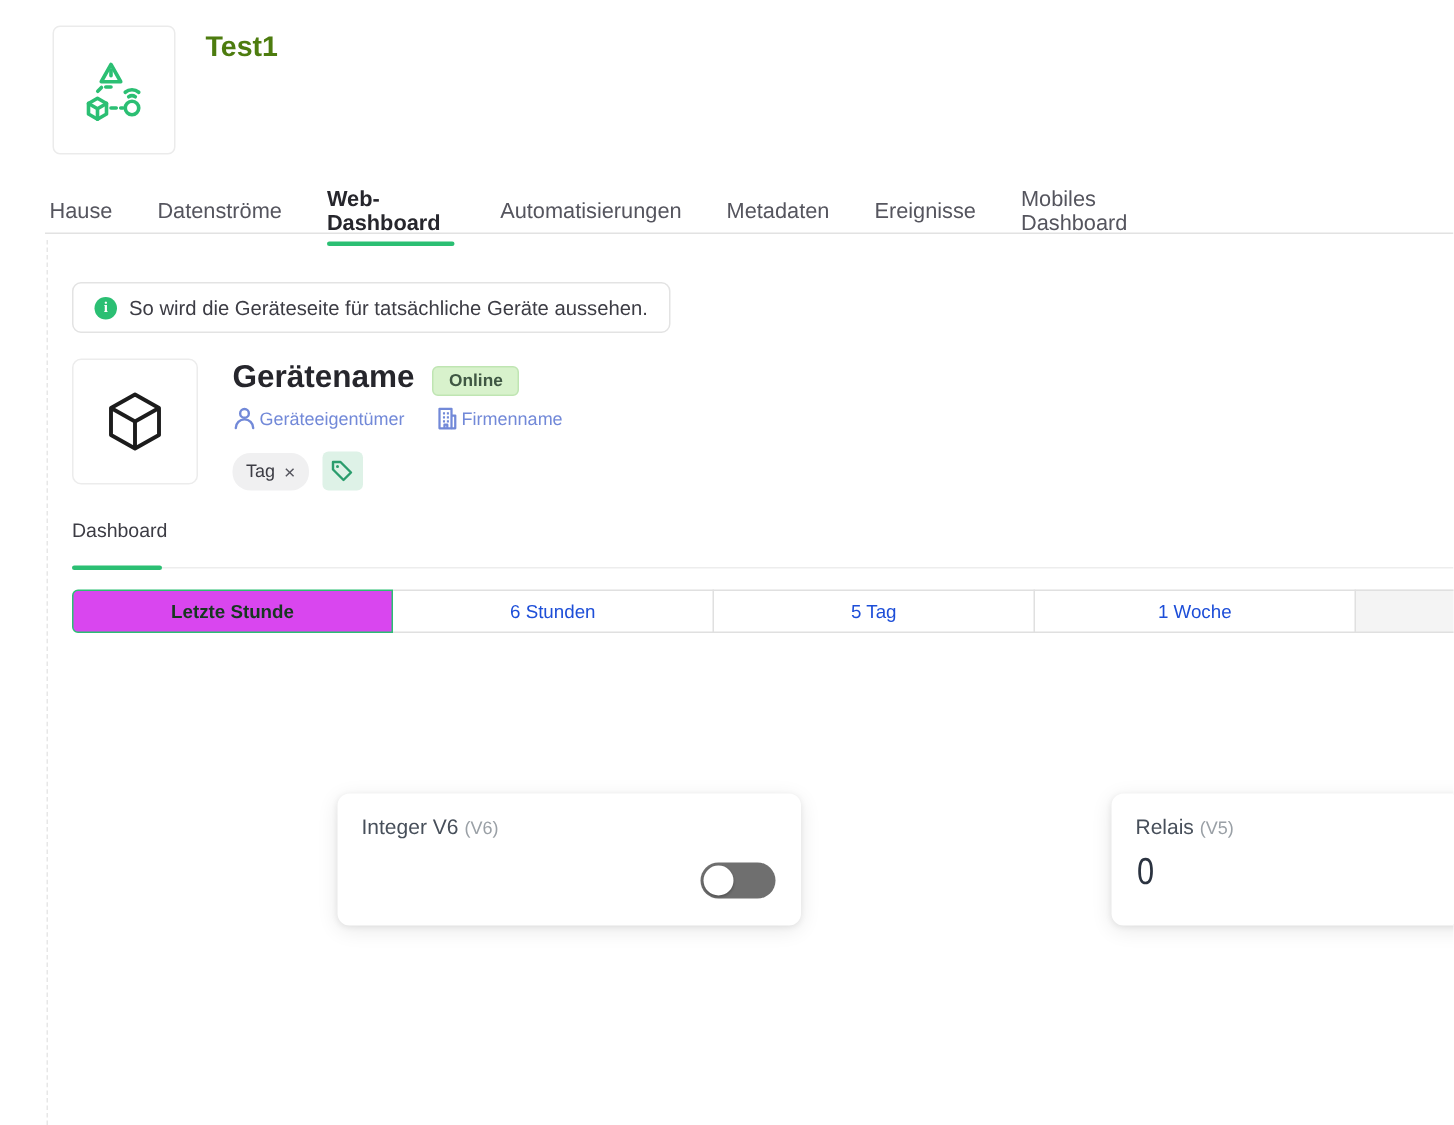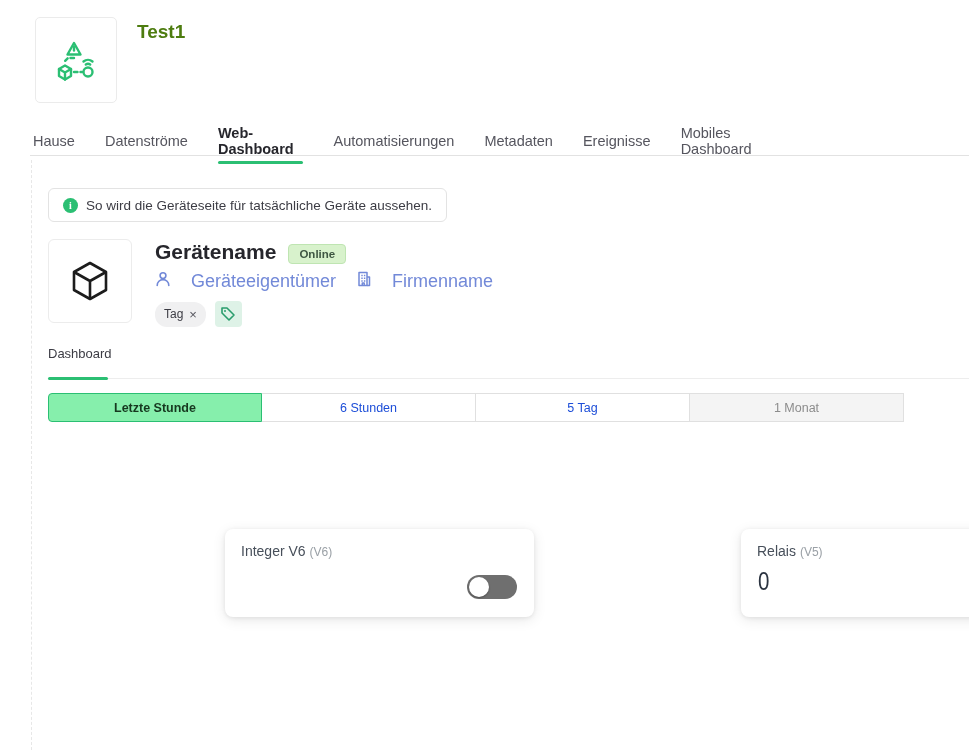--- a/index.html
+++ b/index.html
@@ -35,42 +35,42 @@
 
   
   .device-icon-box { position:absolute; left:48px; top:239px; width:84px; height:84px;
     background:#fff; border:1px solid #ececec; border-radius:6px;
     display:flex; align-items:center; justify-content:center; cursor:pointer; }
   .device-name-row { position:absolute; left:155px; top:240px; display:flex; align-items:flex-end; gap:12px; }
   .device-name { font-size:21px; font-weight:bold; color:#26262c; }
   .online-badge { background:#d8f2cc; border:1px solid #bfe5b2; color:#3f5743;
     font-size:11.5px; font-weight:bold; padding:3px 10px; border-radius:4px; }
   .device-links { position:absolute; left:155px; top:271px; display:flex; align-items:center; gap:20px; }
-  .dev-link { display:flex; gap:20px; color:#7289d8; font-size:18px; cursor:pointer; }
+  .dev-link { display:flex; align-items:center; gap:2px; color:#7289d8; font-size:12px; cursor:pointer; }
   .device-tags { position:absolute; left:155px; top:301px; display:flex; align-items:center; gap:9px; }
   .tag-chip { background:#f0f0f1; border-radius:12px; padding:5px 9px; font-size:12px; color:#3c3c44;
     display:flex; align-items:center; gap:6px; cursor:pointer; }
   .tag-x { font-size:13px; color:#55555e; cursor:pointer; }
   .tag-add-chip { width:27px; height:26px; background:#def2e7; border-radius:4px;
     display:flex; align-items:center; justify-content:center; cursor:pointer; }
 
   
   .subtab { position:absolute; left:48px; top:346px; font-size:13px; color:#3c3c44; cursor:pointer; }
   .subtab-line { position:absolute; left:48px; right:0; top:378px; height:1px; background:#ededed; }
   .subtab-underline { position:absolute; left:48px; top:377px; width:60px; height:3px;
     background:#2bbf73; border-radius:2px; }
 
   
   .segments { position:absolute; left:48px; top:393px; height:29px; width:1070px; display:flex;
     border-radius:4px; }
   .seg { width:214px; height:29px; display:flex; align-items:center; justify-content:center;
     font-size:12.5px; color:#1d4ed8; background:#fff; border:1px solid #e0e0e0; border-left:none;
     cursor:pointer; }
   .seg:first-child { border-left:1px solid #2bbf73; border-radius:4px 0 0 4px;
-    background:#86efac; border-color:#2bbf73; color:#16381f; font-weight:bold; }
+    background:#d946ef; border-color:#2bbf73; color:#16381f; font-weight:bold; }
   .seg.muted { background:#f4f4f4; color:#8c8c8c; }
 
   
   .widget { position:absolute; top:529px; width:309px; height:88px; background:#fff;
     border-radius:8px; box-shadow:0 1px 4px rgba(0,0,0,0.08), 0 3px 14px rgba(0,0,0,0.09); }
   .widget.w1 { left:225px; }
   .widget.w2 { left:741px; }
   .widget-title { position:absolute; left:16px; top:14px; font-size:14px; color:#474f5a; }
   .widget-pin { font-size:12px; color:#9aa0a6; margin-left:4px; }
   .toggle { position:absolute; right:17px; top:46px; width:50px; height:24px; background:#6f6f6f;
@@ -169,20 +169,21 @@
 </div>
 
 <div class="subtab">Dashboard</div>
 <div class="subtab-line"></div>
 <div class="subtab-underline"></div>
 
 <div class="segments">
   <div class="seg">Letzte Stunde</div>
   <div class="seg">6 Stunden</div>
   <div class="seg">5 Tag</div>
+  <div class="seg">1 Woche</div>
   <div class="seg muted">1 Monat</div>
 </div>
 
 <div class="widget w1">
   <div class="widget-title">
     <span>Integer V6</span><span class="widget-pin">(V6)</span>
   </div>
   <div class="toggle">
     <div class="knob"></div>
   </div>

